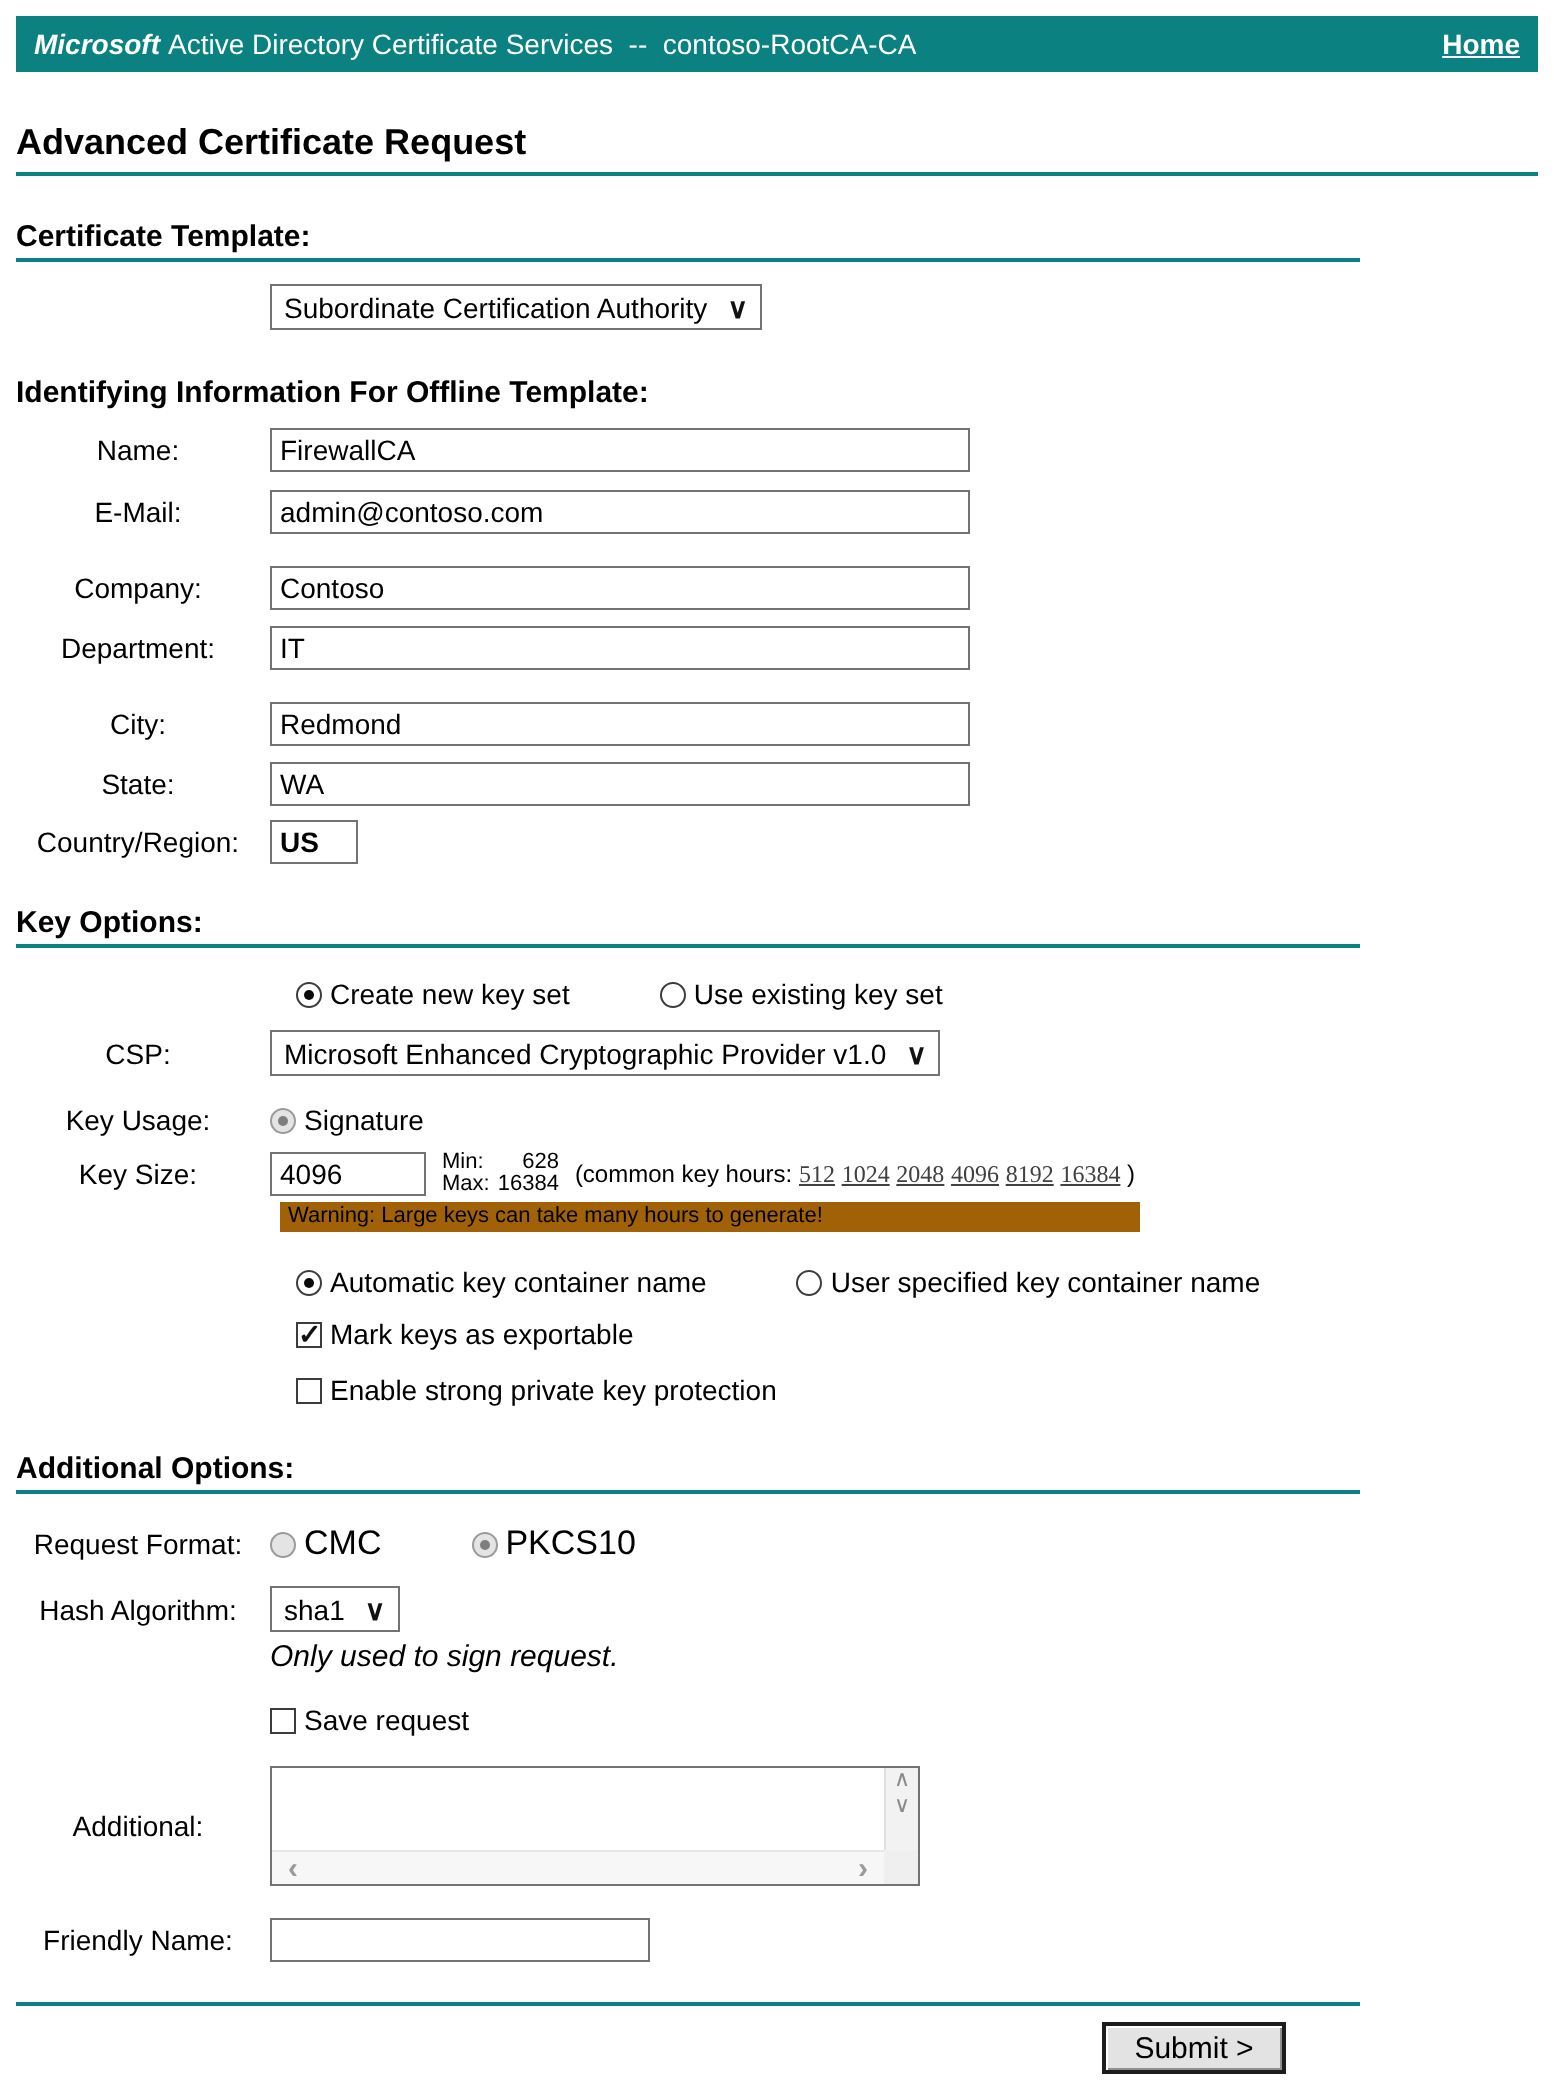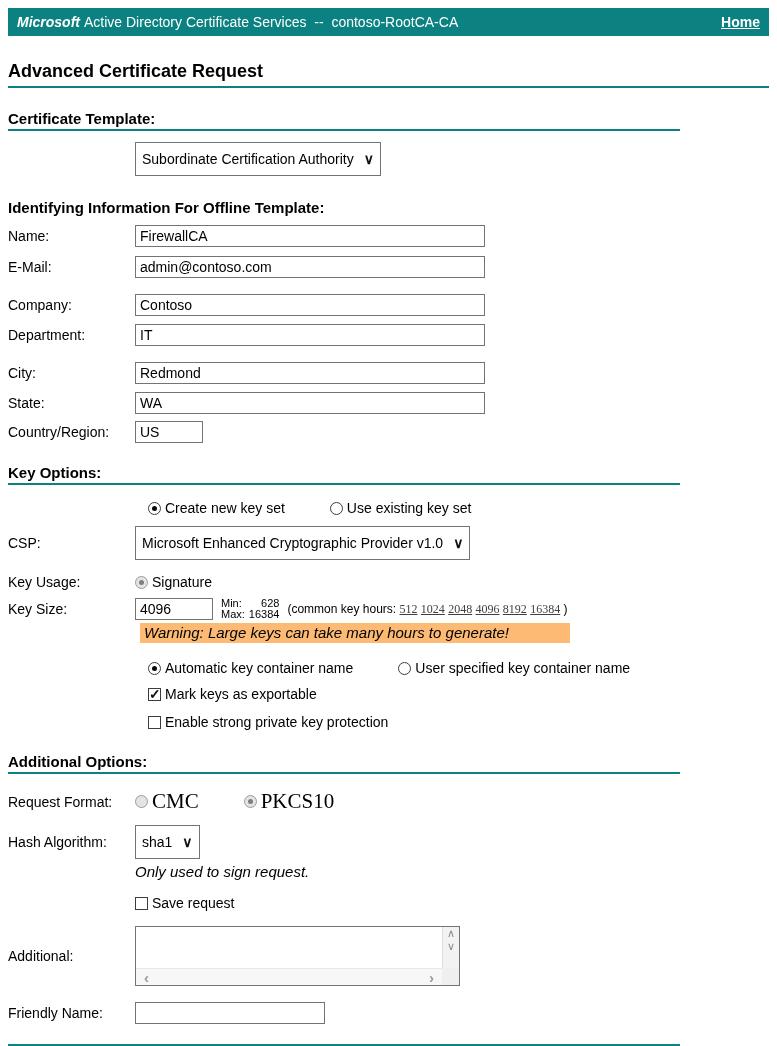--- a/index.html
+++ b/index.html
@@ -19,29 +19,29 @@
   }
   .brand { font-weight: bold; font-style: italic; margin-right: 4px; }
   .home-link { color:#fff; font-weight:bold; text-decoration:underline; cursor:pointer; }
   
   .h1 { margin-top: 25px; font-size: 18px; font-weight: bold; }
   .rule-full { width: 761px; border-bottom: 2px solid #0B8181; margin-top: 4px; }
   .sect-h { font-size: 15px; font-weight: bold; }
   .rule { width: 672px; border-bottom: 2px solid #0B8181; margin-top: 2px; }
   
   .row { display: flex; align-items: center; }
-  .lbl { width: 127px; flex: none; text-align: left; padding-right: 5px; }
+  .lbl { width: 127px; flex: none; text-align: center; padding-right: 5px; }
   .txt-input {
     border: 1px solid #737373; height: 22px; width: 350px;
     font-family: "Liberation Sans", sans-serif; font-size: 14px;
     padding: 1px 4px; background: #fff;
   }
-  .txt-input.narrow { width: 68px; }
+  .txt-input.narrow { width: 44px; font-weight: bold; }
   .select-box {
-    border: 1px solid #737373; height: 34px; background: #fff;
+    border: 1px solid #737373; height: 23px; background: #fff;
     display: inline-flex; align-items: center; padding: 0 6px;
     cursor: default;
   }
   .select-box .chev { margin-left: 10px; font-weight: bold; font-size: 14px; color:#111; }
   
   .radio {
     width: 13px; height: 13px; border-radius: 50%;
     border: 1px solid #3c3c3c; background: #fff;
     display: inline-block; position: relative; flex: none;
   }
@@ -63,25 +63,25 @@
   .indent { margin-left: 140px; }
   
   .minmax {
     display: grid; grid-template-columns: auto auto; column-gap: 4px;
     font-size: 11px; line-height: 11px; margin-left: 8px;
   }
   .minmax .v { text-align: right; }
   .common { font-size: 12px; margin-left: 8px; white-space: nowrap; }
   .link { color: #404040; text-decoration: underline; cursor: pointer; font-family: Liberation Serif, serif; }
   .warning {
-    margin-left: 132px; margin-top: 3px; background: #fdba74;
-    font-style: italic; font-size: 15px; padding: 1px 10px 2px 4px;
+    margin-left: 132px; margin-top: 3px; background: #a16207;
+    font-size: 11px; padding: 1px 10px 2px 4px;
     width: fit-content; min-width: 430px;
   }
-  .big-opt { font-size: 21px; font-family: Liberation Serif, serif; }
+  .big-opt { font-size: 17px; }
   .note { font-style: italic; font-size: 15px; }
   
   .ta {
     width: 325px; height: 60px; border: 1px solid #737373;
     position: relative; background: #fff;
   }
   .vscroll {
     position: absolute; top: 0; right: 0; bottom: 17px; width: 17px;
     background: #F2F2F2; display: flex; flex-direction: column;
     align-items: center; color: #8a8a8a; font-size: 11px; line-height: 13px;

